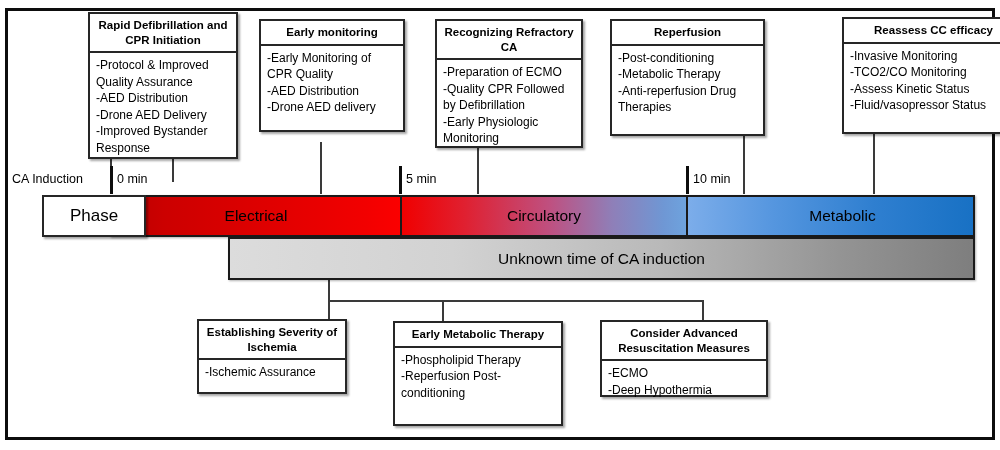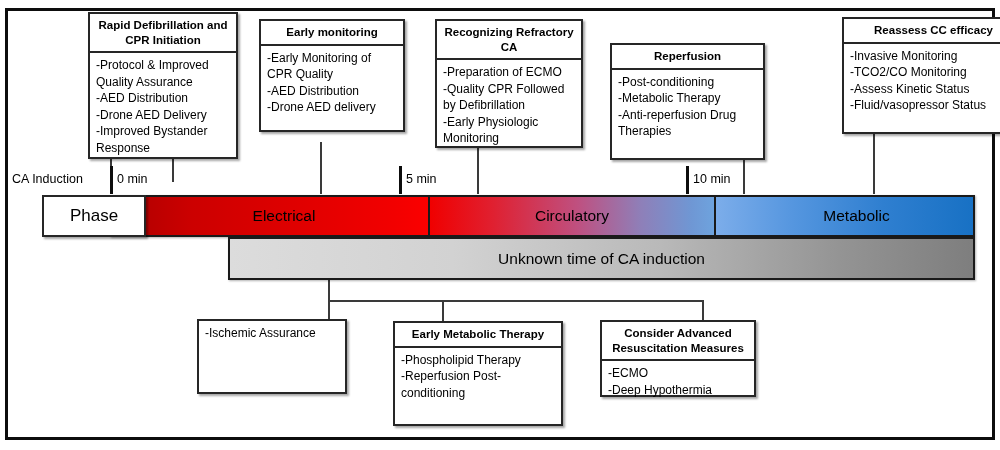--- a/index.html
+++ b/index.html
@@ -85,21 +85,20 @@
   .phase-seg{
     position:relative;
     display:flex;align-items:center;justify-content:center;
     font-size:15.5px;color:#000;
     box-sizing:border-box;
   }
   .seg-electrical{
     flex:0 0 290px;
     background:linear-gradient(to right,#b60000 0%,#cc0000 18%,#e00000 55%,#f20000 88%,#fb0000 100%);
     border-right:2px solid #1a1a1a;
-    margin-left:28px;
   }
   .seg-circulatory{
     flex:0 0 286px;
     background:linear-gradient(to right,#f00000 0%,#e02030 22%,#bf5080 52%,#8f7fb8 74%,#6f97d4 92%,#6ea3de 100%);
     border-right:2px solid #1a1a1a;
   }
   .seg-metabolic{
     flex:1 1 auto;
     background:linear-gradient(to right,#7cadea 0%,#5596df 30%,#2f7fd0 65%,#1871c4 100%);
     padding-left:24px;
@@ -155,21 +154,21 @@
 
   <div class="info-box" style="left:435px;top:19px;width:148px;height:129px;">
     <div class="box-title">Recognizing Refractory CA</div>
     <div class="box-body">
       <div>-Preparation of ECMO</div>
       <div>-Quality CPR Followed by Defibrillation</div>
       <div>-Early Physiologic Monitoring</div>
     </div>
   </div>
 
-  <div class="info-box" style="left:610px;top:19px;width:155px;height:117px;margin-top:24px;">
+  <div class="info-box" style="left:610px;top:19px;width:155px;height:117px;">
     <div class="box-title">Reperfusion</div>
     <div class="box-body">
       <div>-Post-conditioning</div>
       <div>-Metabolic Therapy</div>
       <div>-Anti-reperfusion Drug Therapies</div>
     </div>
   </div>
 
   <div class="info-box" style="left:797px;top:17px;width:183px;height:117px;margin-left:45px;">
     <div class="box-title">Reassess CC efficacy</div>
@@ -206,34 +205,35 @@
     <span>Unknown time of CA induction</span>
   </div>
 
   <div class="vline" style="left:328px;top:280px;height:22px;"></div>
   <div class="hline" style="left:328px;top:300px;width:376px;"></div>
   <div class="vline" style="left:328px;top:300px;height:22px;"></div>
   <div class="vline" style="left:442px;top:300px;height:22px;"></div>
   <div class="vline" style="left:702px;top:300px;height:22px;"></div>
 
   <div class="info-box" style="left:197px;top:319px;width:150px;height:75px;">
+    <div class="box-title">Establishing Severity of Ischemia</div>
     <div class="box-body">
       <div>-Ischemic Assurance</div>
     </div>
   </div>
 
   <div class="info-box" style="left:393px;top:321px;width:170px;height:105px;">
     <div class="box-title">Early Metabolic Therapy</div>
     <div class="box-body">
       <div>-Phospholipid Therapy</div>
       <div>-Reperfusion Post-conditioning</div>
     </div>
   </div>
 
-  <div class="info-box" style="left:600px;top:320px;width:156px;height:77px;">
+  <div class="info-box" style="left:600px;top:320px;width:168px;height:77px;">
     <div class="box-title">Consider Advanced Resuscitation Measures</div>
     <div class="box-body">
       <div>-ECMO</div>
       <div>-Deep Hypothermia</div>
     </div>
   </div>
 
 </div>
 
 </body></html>

